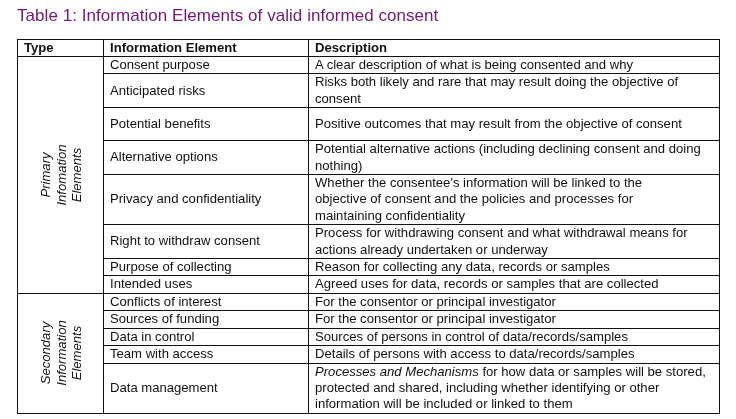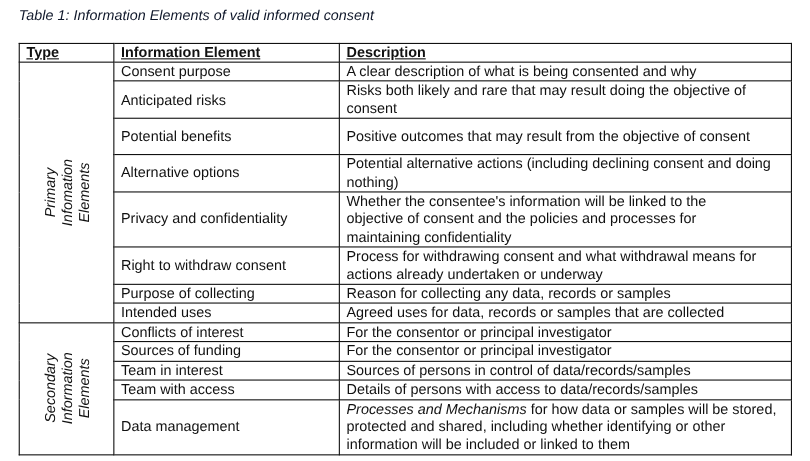--- a/index.html
+++ b/index.html
@@ -3,39 +3,39 @@
 <meta charset="utf-8">
 <style>
   html, body { margin: 0; padding: 0; background: #ffffff; }
   body {
     width: 736px; height: 419px; overflow: hidden; position: relative;
     font-family: "Liberation Sans", "DejaVu Sans", sans-serif;
     color: #111111;
   }
   .caption {
     position: absolute; left: 17px; top: 6px;
-    font-size: 13px; font-style: italic; color: #0f172a;
+    font-size: 17px; color: #701a75;
     letter-spacing: 0.05px;
   }
   table.consent {
     position: absolute; left: 17px; top: 39px;
     width: 702px;
     border-collapse: collapse;
     table-layout: fixed;
     font-size: 13.1px;
     line-height: 16.4px;
   }
   table.consent td, table.consent th {
     border: 1px solid #111111;
     padding: 0 0 0 6px;
     vertical-align: middle;
     text-align: left;
   }
   table.consent th {
-    font-weight: bold; height: 16px; line-height: 16px; text-decoration: underline;
+    font-weight: bold; height: 16px; line-height: 16px;
   }
   col.c-type { width: 86px; }
   col.c-el { width: 205px; }
   col.c-desc { width: 411px; }
   td.type-cell {
     padding: 0; position: relative;
   }
   .vlabel {
     position: absolute; left: 50%; top: 50%;
     transform: translate(-50%, -50%) rotate(-90deg);
@@ -116,21 +116,21 @@
         </div>
       </td>
       <td>Conflicts of interest</td>
       <td class="desc">For the consentor or principal investigator</td>
     </tr>
     <tr class="r1">
       <td>Sources of funding</td>
       <td class="desc">For the consentor or principal investigator</td>
     </tr>
     <tr class="r1">
-      <td>Team in interest</td>
+      <td>Data in control</td>
       <td class="desc">Sources of persons in control of data/records/samples</td>
     </tr>
     <tr class="r1">
       <td>Team with access</td>
       <td class="desc">Details of persons with access to data/records/samples</td>
     </tr>
     <tr class="r3">
       <td>Data management</td>
       <td class="desc"><em class="mech">Processes and Mechanisms</em><span> for how data or samples will be stored, protected and shared, including whether identifying or other information will be included or linked to them</span></td>
     </tr>

